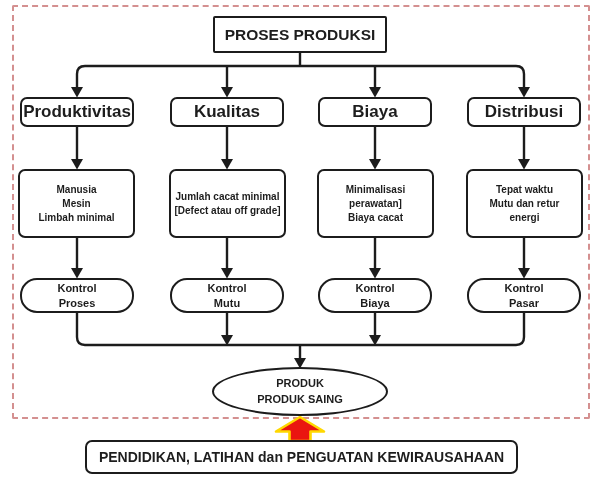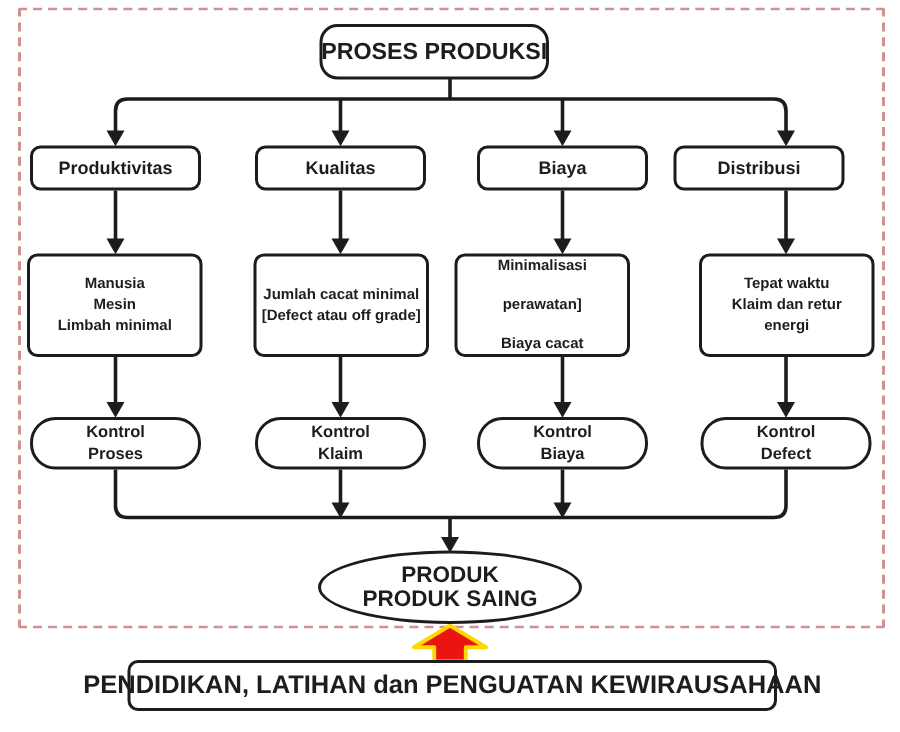--- a/index.html
+++ b/index.html
@@ -13,29 +13,29 @@
   }
   #connectors{position:absolute;left:0;top:0;width:600px;height:488px;}
   .ln{fill:none;stroke:#1c1c1c;stroke-width:2.4px;}
   .ah{fill:#1c1c1c;stroke:none;}
   .box{
     position:absolute;background:#ffffff;border:2.4px solid #1c1c1c;border-radius:7px;
     display:flex;flex-direction:column;align-items:center;justify-content:center;
     text-align:center;font-weight:bold;box-sizing:border-box;
   }
   .box div{white-space:nowrap;}
-  .title-box{left:213px;top:16px;width:153px;height:37px;border-width:2.6px;border-radius:12px;font-size:15.5px;}
-  .cat{top:97px;height:30px;width:114px;font-size:12px;}
+  .title-box{left:213px;top:16px;width:174px;height:37px;border-width:2.6px;border-radius:2px;font-size:15.5px;}
+  .cat{top:97px;height:30px;width:114px;font-size:17px;}
   .det{top:169px;height:69px;width:117px;font-size:10px;line-height:14px;}
   .ctl{top:278px;height:35px;width:114px;font-size:11px;line-height:14.5px;border-radius:17px;}
   .ellipse{
     left:212px;top:367px;width:176px;height:49px;border-width:2.8px;border-radius:50%;
-    font-size:15px;line-height:15.5px;
+    font-size:11px;line-height:15.5px;
   }
-  .foundation{left:85px;top:440px;width:433px;height:34px;font-size:17px;border-radius:7px;}
+  .foundation{left:85px;top:440px;width:433px;height:34px;font-size:14px;border-radius:7px;}
 </style>
 </head>
 <body>
 
 <div id="stage">
 
   <div id="boundary"></div>
 
   <svg id="connectors" viewBox="0 0 600 488" xmlns="http://www.w3.org/2000/svg">
     <g>
@@ -90,59 +90,59 @@
 
   <div class="box cat" style="left:20px;">
     <div>Produktivitas</div>
   </div>
   <div class="box cat" style="left:170px;text-align:center;">
     <div>Kualitas</div>
   </div>
   <div class="box cat" style="left:318px;">
     <div>Biaya</div>
   </div>
-  <div class="box cat" style="left:449px;">
+  <div class="box cat" style="left:467px;">
     <div>Distribusi</div>
   </div>
 
   <div class="box det" style="left:169px;">
     <div>Jumlah cacat  minimal</div>
     <div>[Defect atau off grade]</div>
   </div>
   <div class="box det" style="left:18px;">
     <div>Manusia</div>
     <div>Mesin</div>
     <div>Limbah minimal</div>
   </div>
-  <div class="box det" style="left:303px;gap:12px;">
+  <div class="box det" style="left:317px;">
     <div>Minimalisasi</div>
     <div>perawatan]</div>
     <div>Biaya cacat</div>
   </div>
   <div class="box det" style="left:466px;">
     <div>Tepat waktu</div>
-    <div>Klaim dan retur</div>
+    <div>Mutu dan retur</div>
     <div>energi</div>
   </div>
 
   <div class="box ctl" style="left:20px;">
     <div>Kontrol</div>
     <div>Proses</div>
   </div>
   <div class="box ctl" style="left:170px;">
     <div>Kontrol</div>
-    <div>Klaim</div>
+    <div>Mutu</div>
   </div>
   <div class="box ctl" style="left:318px;">
     <div>Kontrol</div>
     <div>Biaya</div>
   </div>
   <div class="box ctl" style="left:467px;">
     <div>Kontrol</div>
-    <div>Defect</div>
+    <div>Pasar</div>
   </div>
 
   <div class="box ellipse">
     <div>PRODUK</div>
     <div>PRODUK SAING</div>
   </div>
 
   <div class="box foundation">
     <div>PENDIDIKAN, LATIHAN dan PENGUATAN KEWIRAUSAHAAN</div>
   </div>

